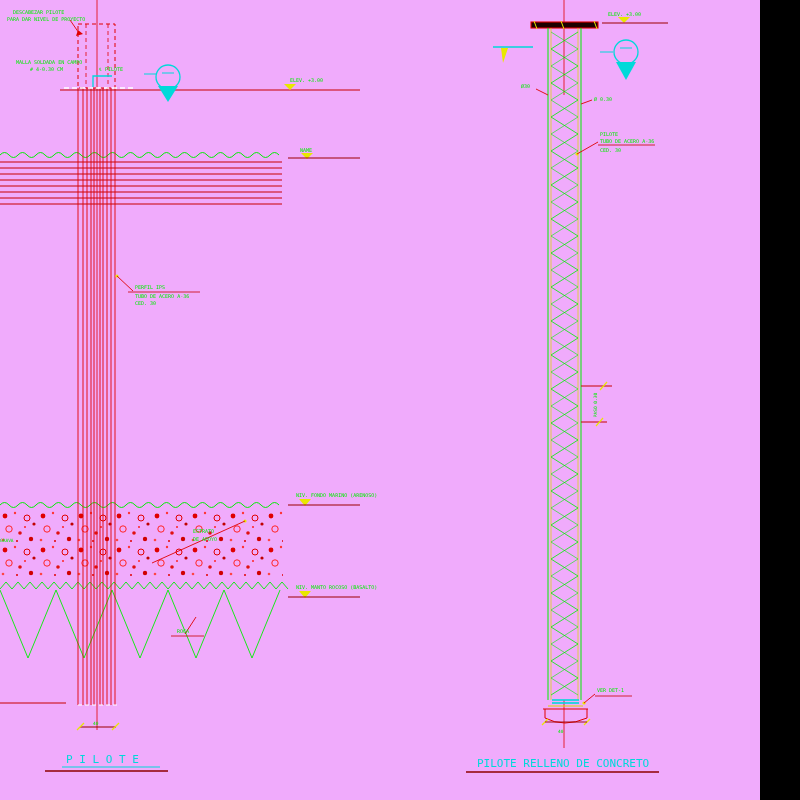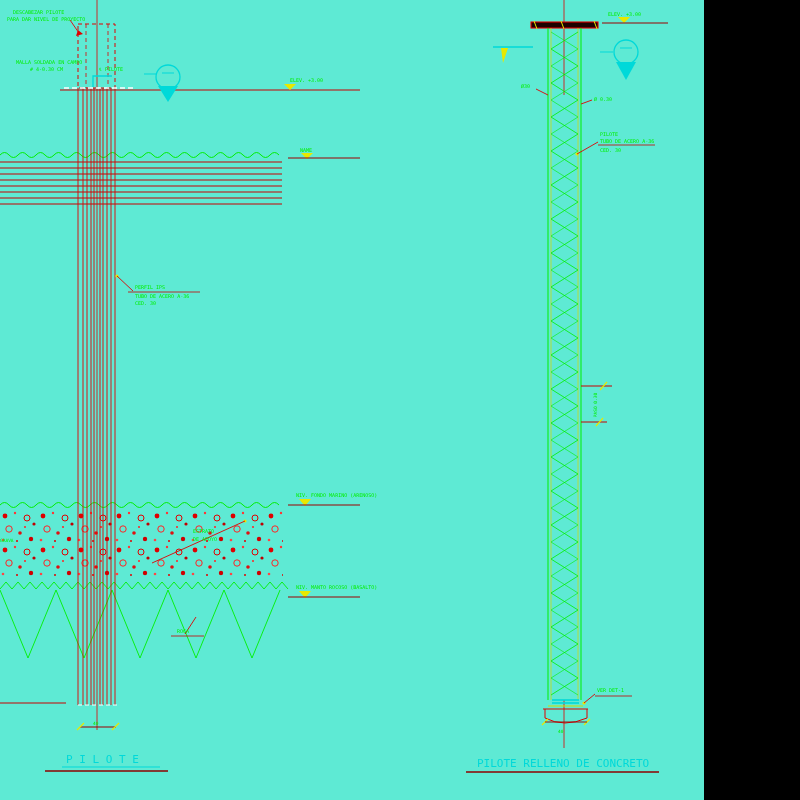--- a/index.html
+++ b/index.html
@@ -1,16 +1,16 @@
 <!DOCTYPE html>
 <html><head>
 <meta charset="utf-8">
 <style>
   html,body{margin:0;padding:0;background:#000;}
-  #canvas{position:relative;width:656px;height:800px;background:#5eead4;overflow:hidden;padding-left:48px;}
+  #canvas{position:relative;width:760px;height:800px;background:#f0abfc;overflow:hidden;}
   svg{position:absolute;left:0;top:0;}
   .t{font-family:"DejaVu Sans Mono",monospace;fill:#00ef00;font-size:5px;letter-spacing:0px;}
   .t4{font-family:"DejaVu Sans Mono",monospace;fill:#00ef00;font-size:4.5px;}
   .ttl{font-family:"DejaVu Sans Mono",monospace;fill:#00d9d9;font-size:11px;}
 </style>
 </head>
 <body>
 
 <div id="canvas">
 <svg width="800" height="800" viewBox="0 0 800 800">

